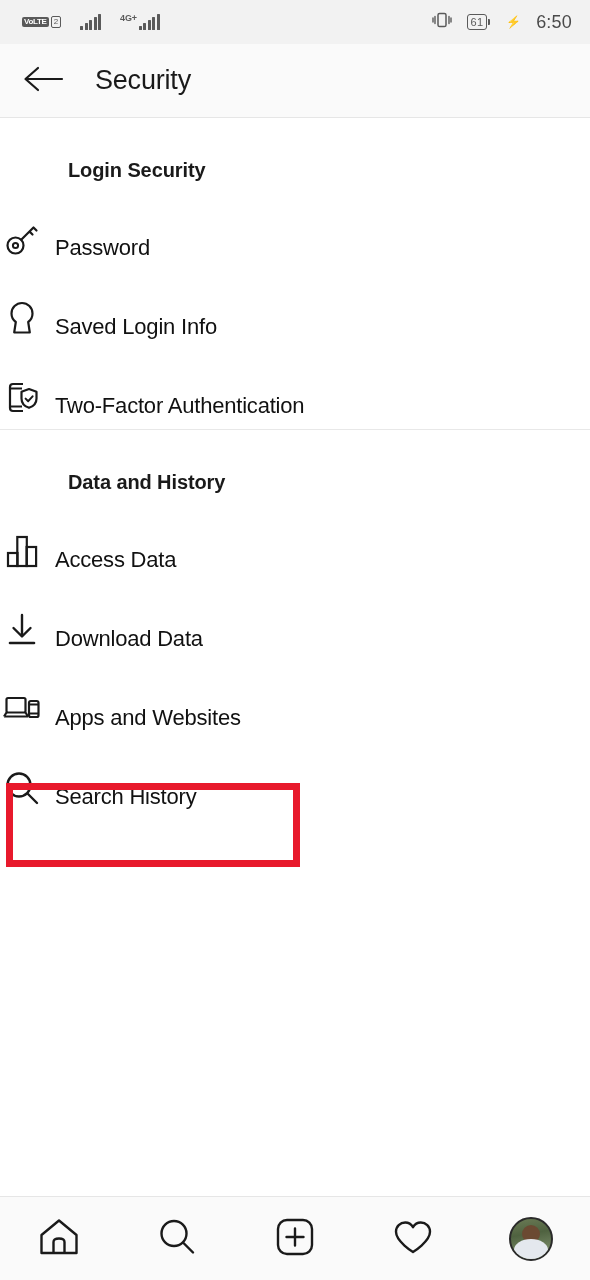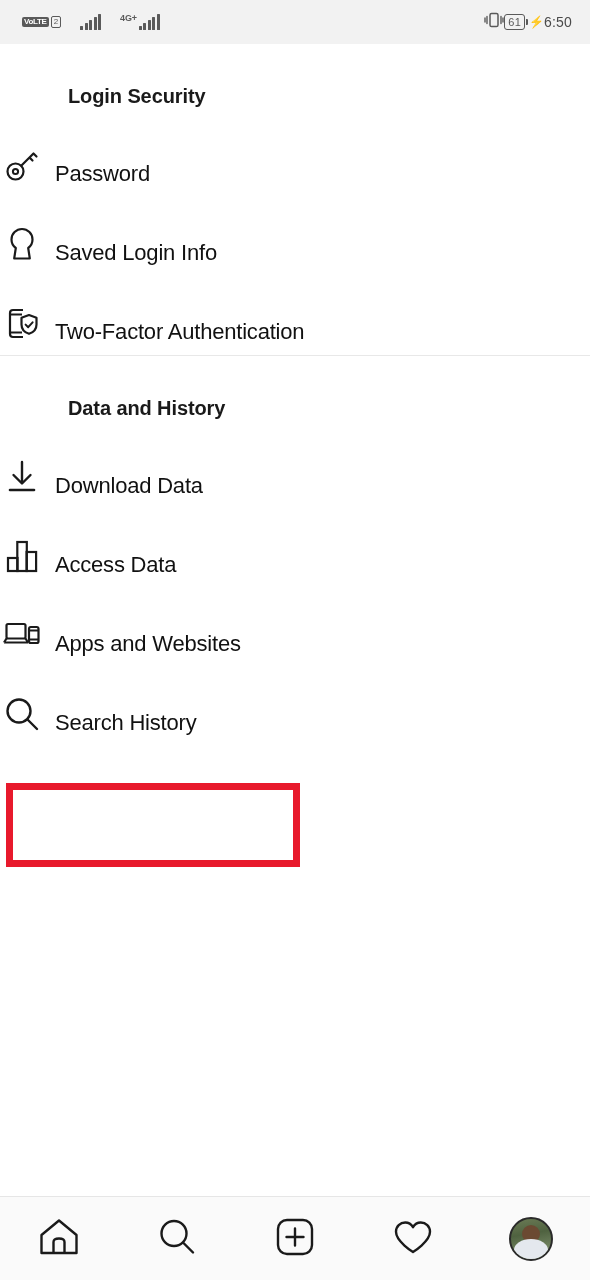--- a/index.html
+++ b/index.html
@@ -12,21 +12,21 @@
   .phone { position: relative; width: 590px; height: 1280px; background: #ffffff; }
 
   
   .statusbar {
     height: 44px; background: #f2f2f2;
     display: flex; align-items: center; justify-content: space-between;
     padding: 0 18px 0 22px;
   }
   .sb-left, .sb-right { display: flex; align-items: center; }
   .sb-left { gap: 19px; }
-  .sb-right { gap: 0; }
+  .sb-right { gap: 15px; }
   .volte-box {
     display: flex; align-items: center; gap: 2px;
   }
   .volte-tag {
     font-size: 8px; font-weight: bold; color: #ffffff; background: #5a5a5a;
     border-radius: 2px; padding: 1px 2px; letter-spacing: -0.3px;
     font-family: "Liberation Sans", sans-serif; line-height: 1;
   }
   .sim-num {
     font-size: 8px; color: #5a5a5a; border: 1px solid #5a5a5a;
@@ -47,21 +47,21 @@
   .battery-wrap { display: flex; align-items: center; }
   .battery {
     border: 1.5px solid #5a5a5a; border-radius: 3px;
     padding: 0 3px; font-size: 11px; color: #5a5a5a; line-height: 14px;
     letter-spacing: 0.2px;
   }
   .battery-tip {
     width: 2px; height: 6px; background: #5a5a5a; margin-left: 1px; border-radius: 0 1px 1px 0;
   }
   .bolt { font-size: 12px; color: #5a5a5a; margin-left: 1px; }
-  .clock { font-size: 14px; color: #4a4a4a; letter-spacing: 0.2px; }
+  .clock { font-size: 18px; color: #4a4a4a; letter-spacing: 0.2px; }
 
   
   .header {
     height: 74px; background: #fafafa; border-bottom: 1px solid #e6e6e6;
     display: flex; align-items: center; padding-left: 20px;
   }
   .back-btn { width: 46px; height: 46px; display: flex; align-items: center; justify-content: center; }
   .title {
     font-size: 27px; color: #1a1a1a; margin-left: 29px; letter-spacing: -0.2px;
   }
@@ -151,20 +151,30 @@
       </span>
       <span class="battery-wrap">
         <span class="battery">61</span>
         <span class="battery-tip"></span>
       </span>
       <span class="bolt">⚡</span>
       <span class="clock">6:50</span>
     </div>
   </div>
 
+  <div class="header">
+    <div class="back-btn">
+      <span>
+        <svg width="42" height="30" viewBox="0 0 42 30">
+          <path d="M40 15 H4 M16 4 L3.5 15 L16 26" fill="none" stroke="#1a1a1a" stroke-width="2.2" stroke-linecap="round" stroke-linejoin="round"></path>
+        </svg>
+      </span>
+    </div>
+    <div class="title">Security</div>
+  </div>
 
   <div class="content">
 
     <div class="section-title">Login Security</div>
 
     <div class="row">
       <span class="ico">
         <svg width="40" height="40" viewBox="0 0 40 40">
           <circle cx="13.5" cy="26.5" r="8" fill="none" stroke="#1a1a1a" stroke-width="2.2"></circle>
           <circle cx="13.5" cy="26.5" r="2.6" fill="none" stroke="#1a1a1a" stroke-width="2"></circle>
@@ -197,36 +207,36 @@
     </div>
 
 
     <div class="divider"></div>
 
     <div class="section-title">Data and History</div>
 
     <div class="row">
       <span class="ico">
         <svg width="40" height="40" viewBox="0 0 40 40">
-          <path d="M20 5 V26 M11.5 18 L20 26.5 L28.5 18" fill="none" stroke="#1a1a1a" stroke-width="2.4" stroke-linecap="round" stroke-linejoin="round"></path>
-          <path d="M8 33 H32" stroke="#1a1a1a" stroke-width="2.6" stroke-linecap="round"></path>
-        </svg>
-      </span>
-      <span class="lbl">Download Data</span>
-    </div>
-
-    <div class="row">
-      <span class="ico">
-        <svg width="40" height="40" viewBox="0 0 40 40">
           <rect x="6" y="22" width="9.5" height="13" fill="none" stroke="#1a1a1a" stroke-width="2.2"></rect>
           <rect x="15.3" y="6" width="9.5" height="29" fill="none" stroke="#1a1a1a" stroke-width="2.2"></rect>
           <rect x="24.6" y="16" width="9.5" height="19" fill="none" stroke="#1a1a1a" stroke-width="2.2"></rect>
         </svg>
       </span>
       <span class="lbl">Access Data</span>
+    </div>
+
+    <div class="row">
+      <span class="ico">
+        <svg width="40" height="40" viewBox="0 0 40 40">
+          <path d="M20 5 V26 M11.5 18 L20 26.5 L28.5 18" fill="none" stroke="#1a1a1a" stroke-width="2.4" stroke-linecap="round" stroke-linejoin="round"></path>
+          <path d="M8 33 H32" stroke="#1a1a1a" stroke-width="2.6" stroke-linecap="round"></path>
+        </svg>
+      </span>
+      <span class="lbl">Download Data</span>
     </div>
 
     <div class="row">
       <span class="ico">
         <svg width="40" height="40" viewBox="0 0 40 40">
           <rect x="4.5" y="9" width="19" height="14.5" rx="1.5" fill="none" stroke="#1a1a1a" stroke-width="2.2"></rect>
           <path d="M2 27.5 H26 M2 27.5 L4.5 23.5 M26 27.5 L23.5 23.5" fill="none" stroke="#1a1a1a" stroke-width="2.2" stroke-linejoin="round"></path>
           <rect x="27" y="12" width="9.5" height="16" rx="1.8" fill="#ffffff" stroke="#1a1a1a" stroke-width="2.2"></rect>
           <path d="M27 15.5 H36.5 M27 24.5 H36.5" stroke="#1a1a1a" stroke-width="1.8"></path>
         </svg>

